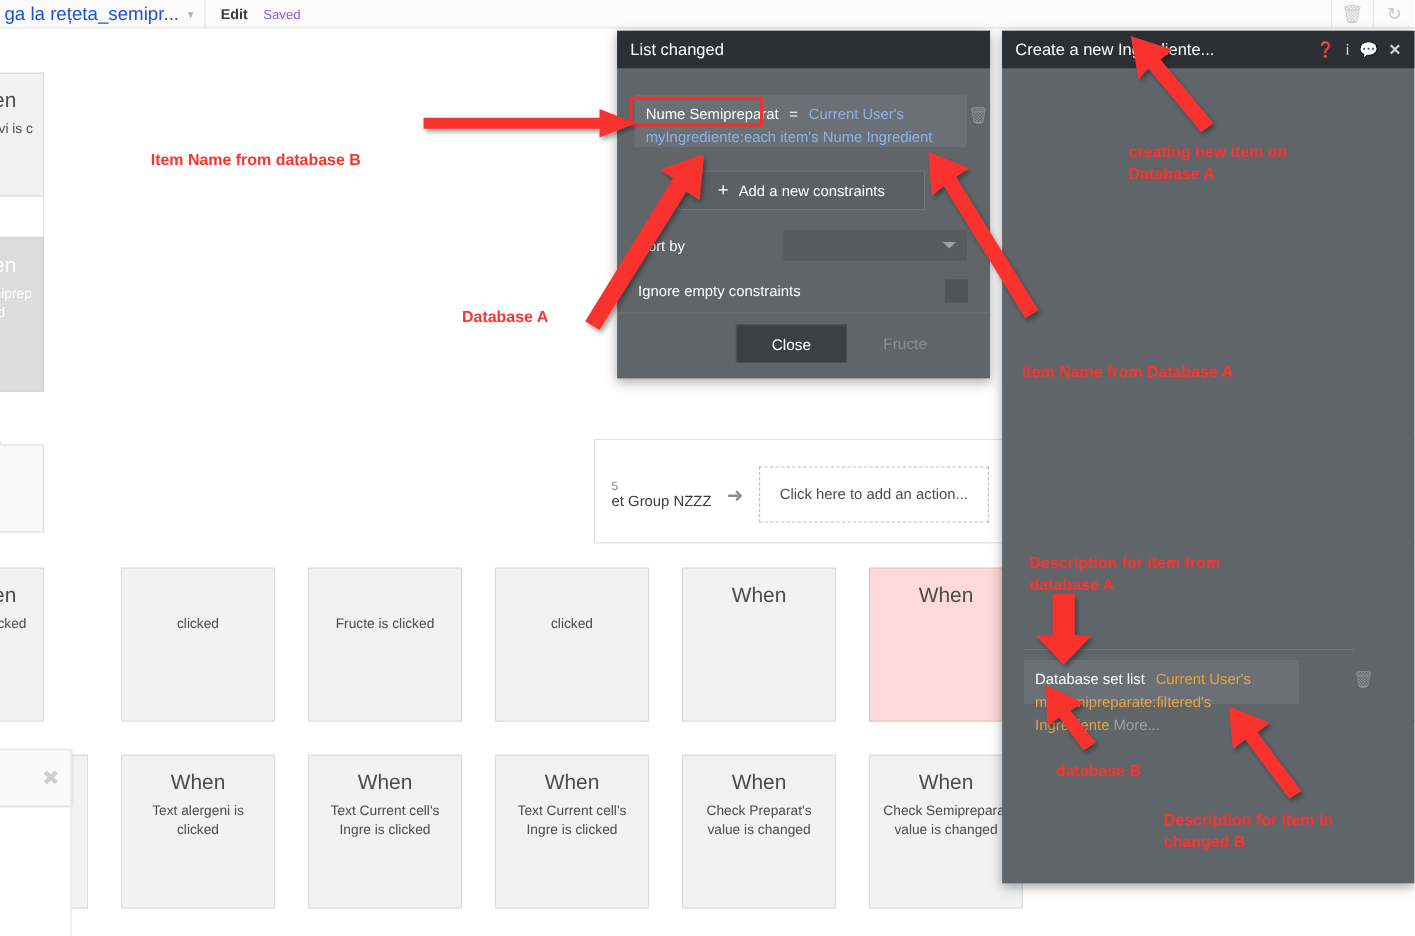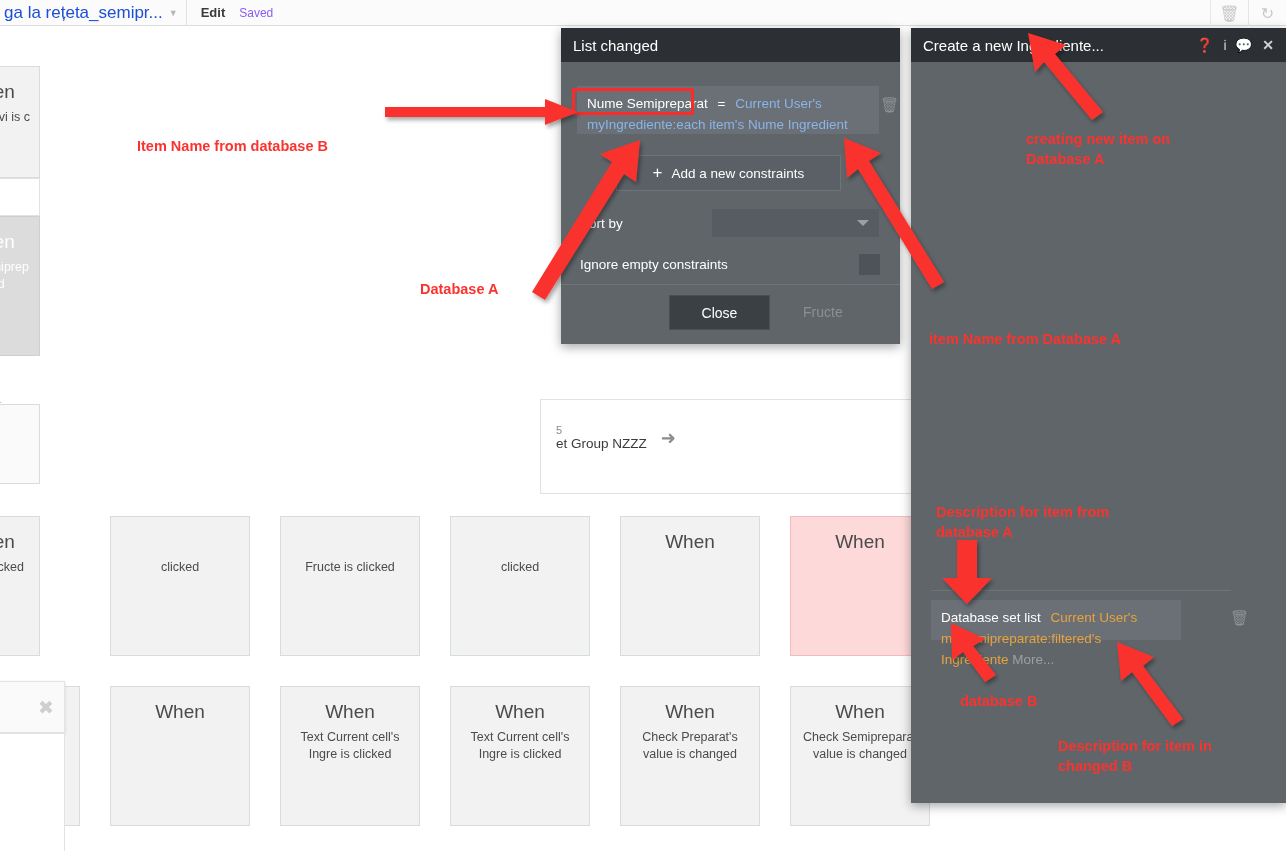--- a/index.html
+++ b/index.html
@@ -171,20 +171,21 @@
       <div class="sub" style="text-align:left;padding-left:8px;">Make c</div>
     </div>
 
     <div class="wf-white" style="left:540px; top:373px; width:835px; height:95px;"></div>
     <div class="action-row" style="left:556px; top:398px;">
       <div>
         <div style="font-size:11px;color:#8a8a8a;">5</div>
         <div>et Group NZZZ</div>
       </div>
       <span class="arrow-glyph">➜</span>
+      <div class="add-action">Click here to add an action...</div>
     </div>
 
     <div class="wf-card" style="left:-60px; top:490px; width:100px; height:140px;">
       <div class="when">When</div>
       <div class="sub">Divers
 icked</div>
     </div>
     <div class="wf-card" style="left:110px; top:490px; width:140px; height:140px;">
       <div class="when" style="visibility:hidden">When</div>
       <div class="sub">clicked</div>
@@ -206,20 +207,21 @@
     <div class="wf-card" style="left:1215px; top:490px; width:140px; height:140px;">
       <div class="when" style="visibility:hidden">When</div>
       <div class="sub" style="text-align:left">is</div>
     </div>
 
     <div class="wf-card" style="left:-60px; top:660px; width:140px; height:140px;">
       <div class="when">When</div>
     </div>
     <div class="wf-card" style="left:110px; top:660px; width:140px; height:140px;">
       <div class="when">When</div>
+      <div class="sub">Text alergeni is clicked</div>
     </div>
     <div class="wf-card" style="left:280px; top:660px; width:140px; height:140px;">
       <div class="when">When</div>
       <div class="sub">Text Current cell's Ingre is clicked</div>
     </div>
     <div class="wf-card" style="left:450px; top:660px; width:140px; height:140px;">
       <div class="when">When</div>
       <div class="sub">Text Current cell's Ingre is clicked</div>
     </div>
     <div class="wf-card" style="left:620px; top:660px; width:140px; height:140px;">

